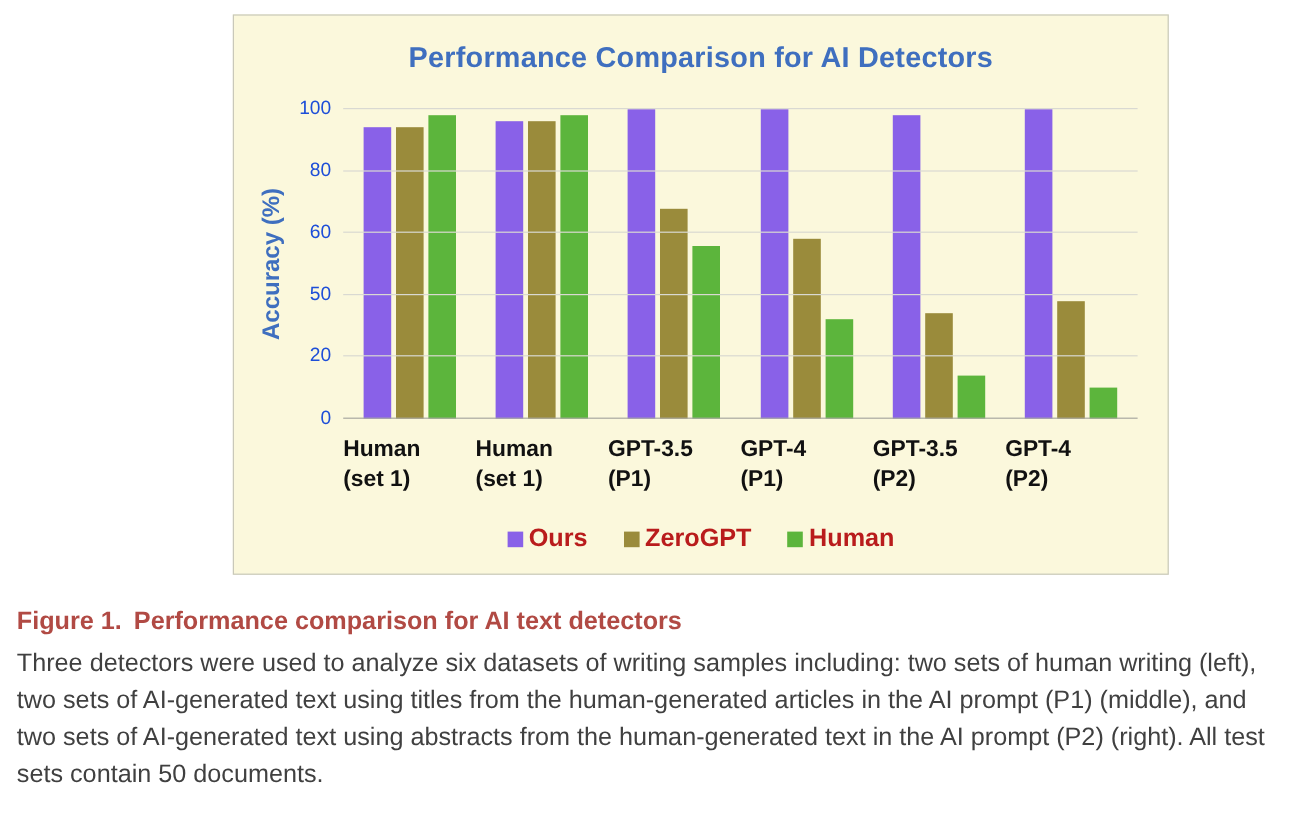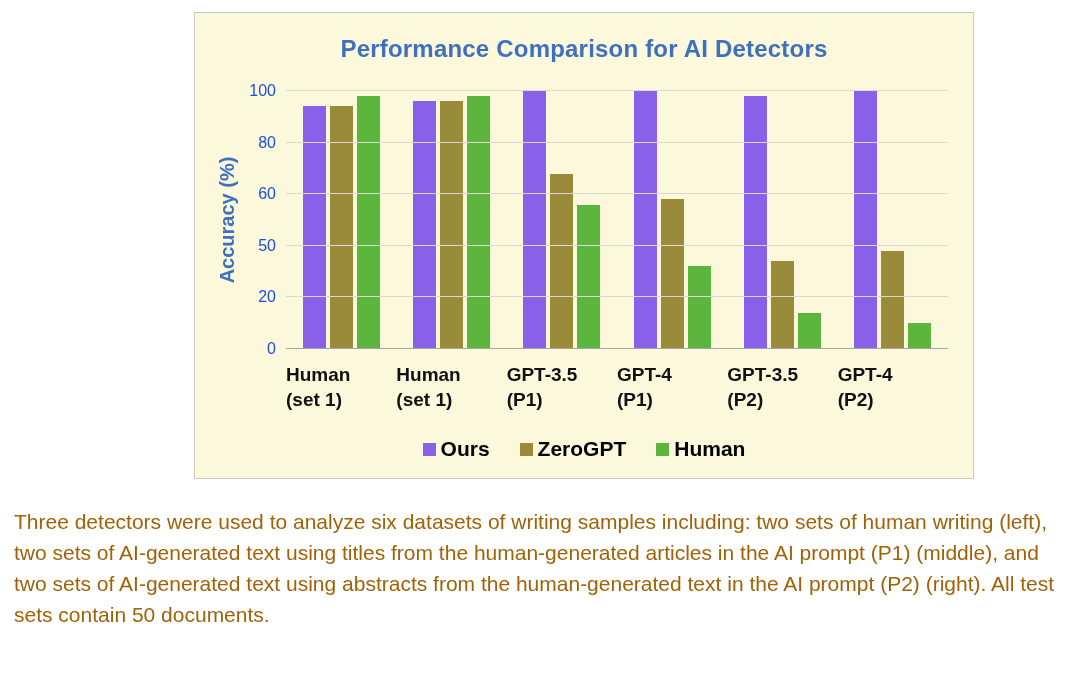--- a/index.html
+++ b/index.html
@@ -114,38 +114,38 @@
     gap: 5px;
   }
   .legend-swatch {
     width: 13px;
     height: 13px;
     display: inline-block;
   }
   .legend-label {
     font-size: 21px;
     font-weight: bold;
-    color: #000000;
+    color: #b91c1c;
   }
   .caption {
     position: absolute;
     left: 14px;
     top: 506px;
     width: 1054px;
   }
   .caption-heading {
     font-size: 21px;
     font-weight: bold;
     color: #B14A44;
     margin-bottom: 7px;
   }
   .caption-heading .fig-num { margin-right: 10px; }
   .caption-body {
     font-size: 21px;
-    color: #a16207;
+    color: #404040;
     line-height: 31px;
   }
 </style>
 </head>
 <body>
 
 <div class="panel">
   <div class="chart-title">Performance Comparison for AI Detectors</div>
   <div class="ylabel">Accuracy (%)</div>
   <div class="plot">
@@ -230,14 +230,17 @@
         <div class="legend-label">ZeroGPT</div>
       </div>
       <div class="legend-item">
         <div class="legend-swatch" style="background: rgb(92, 181, 60);"></div>
         <div class="legend-label">Human</div>
       </div>
     </div>
 </div>
 
 <div class="caption">
+  <div class="caption-heading">
+    <span class="fig-num">Figure 1.</span><span>Performance comparison for AI text detectors</span>
+  </div>
   <div class="caption-body">Three detectors were used to analyze six datasets of writing samples including: two sets of human writing (left), two sets of AI-generated text using titles from the human-generated articles in the AI prompt (P1) (middle), and two sets of AI-generated text using abstracts from the human-generated text in the AI prompt (P2) (right). All test sets contain 50 documents.</div>
 </div>
 
 </body></html>

